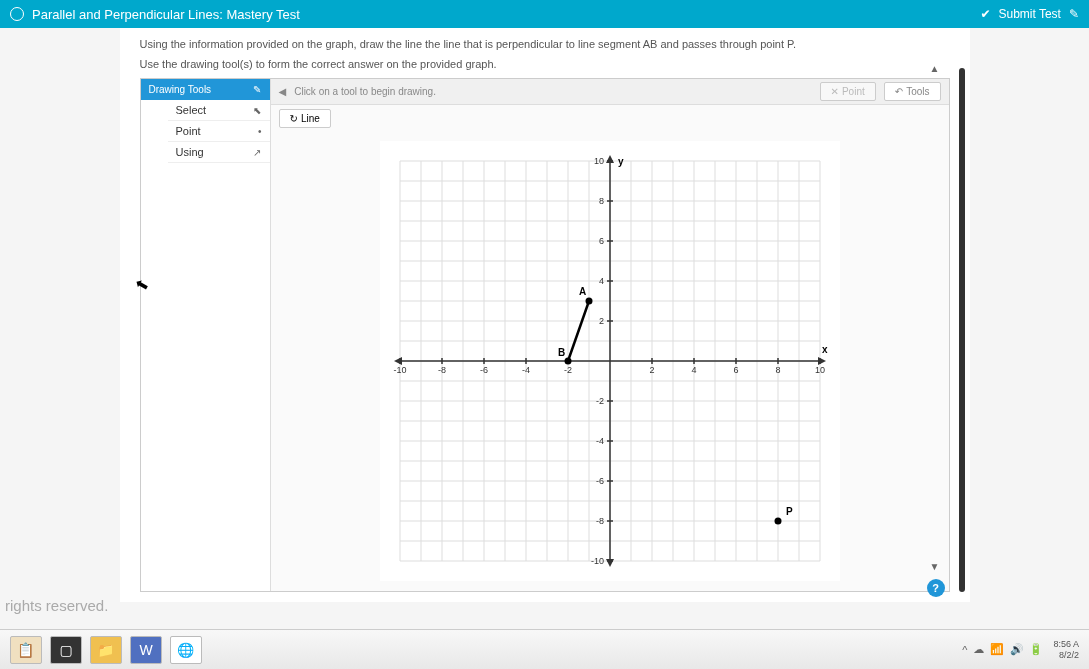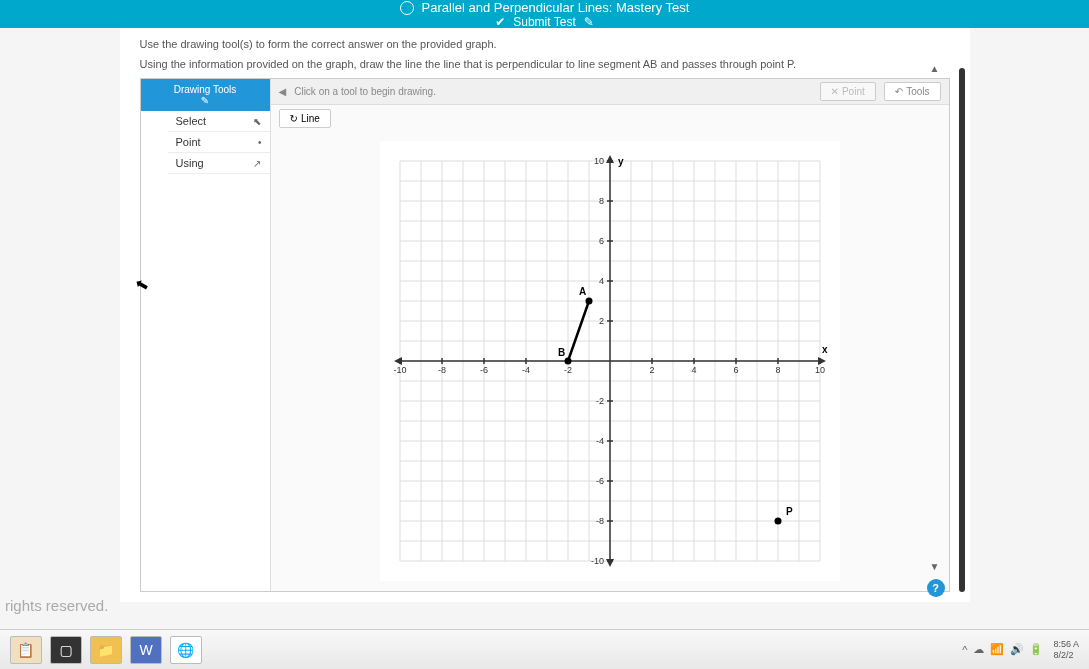--- a/index.html
+++ b/index.html
@@ -1,25 +1,25 @@
 <!DOCTYPE html>
 <html><head>
 <meta charset="utf-8">
 <style>
 * { box-sizing: border-box; margin: 0; padding: 0; font-family: Arial, sans-serif; }
 body { background: #f5f5f5; width: 1089px; height: 669px; overflow: hidden; position: relative; }
-.header { background: #00a8cc; height: 28px; display: flex; align-items: center; padding: 0 10px; color: #fff; font-size: 13px; justify-content: space-between; flex-direction: column; }
+.header { background: #00a8cc; height: 28px; display: flex; align-items: center; padding: 0 10px; color: #fff; font-size: 13px; justify-content: space-between; }
 .header-left { display: flex; align-items: center; gap: 8px; }
 .header-right { display: flex; align-items: center; gap: 8px; font-size: 12px; }
 .dot-icon { width: 14px; height: 14px; border: 1.5px solid #fff; border-radius: 50%; display: inline-block; }
 .content { background: #fff; margin: 0 auto; width: 850px; padding: 10px 20px; position: relative; }
 .instruction { font-size: 11px; color: #555; margin-bottom: 8px; }
 .workspace { display: flex; border: 1px solid #ccc; background: #fafafa; }
 .tools-panel { width: 130px; background: #fff; border-right: 1px solid #ddd; }
-.tools-header { background: #2196d8; color: #fff; font-size: 10px; padding: 5px 8px; display: flex; justify-content: space-between; align-items: center; flex-direction: column; }
+.tools-header { background: #2196d8; color: #fff; font-size: 10px; padding: 5px 8px; display: flex; justify-content: space-between; align-items: center; }
 .tool-item { display: flex; justify-content: space-between; align-items: center; padding: 4px 8px; font-size: 11px; color: #333; border-bottom: 1px solid #eee; cursor: pointer; background: #fff; margin-left: 27px; }
 .tool-icon { font-size: 10px; color: #666; }
 .canvas-area { flex: 1; padding: 0; }
 .canvas-toolbar { display: flex; align-items: center; padding: 3px 8px; background: #f0f0f0; border-bottom: 1px solid #ddd; font-size: 10px; color: #888; gap: 8px; }
 .toolbar-hint { flex: 1; }
 .toolbar-btn { display: flex; align-items: center; gap: 3px; padding: 3px 10px; border: 1px solid #ccc; background: #fff; font-size: 10px; cursor: pointer; border-radius: 2px; }
 .toolbar-btn.disabled { color: #bbb; background: #f8f8f8; cursor: default; }
 .reset-row { padding: 3px 8px; }
 .reset-btn { display: inline-flex; align-items: center; gap: 3px; padding: 3px 10px; border: 1px solid #ccc; background: #fff; font-size: 10px; cursor: pointer; border-radius: 2px; }
 .graph-container { padding: 10px 20px; display: flex; justify-content: center; }
@@ -33,41 +33,41 @@
 .scroll-indicator { position: absolute; right: 5px; top: 40px; bottom: 10px; width: 6px; background: #333; border-radius: 3px; }
 .help-btn { position: absolute; right: 25px; bottom: 5px; width: 18px; height: 18px; background: #2196d8; color: #fff; border-radius: 50%; display: flex; align-items: center; justify-content: center; font-size: 11px; font-weight: bold; cursor: pointer; }
 .arrow-up { position: absolute; right: 30px; top: 35px; font-size: 10px; color: #666; }
 .arrow-down { position: absolute; right: 30px; bottom: 30px; font-size: 10px; color: #666; }
 .footer-text { position: absolute; left: 5px; bottom: 55px; font-size: 15px; color: #aaa; }
 .taskbar { position: absolute; bottom: 0; left: 0; right: 0; height: 40px; background: linear-gradient(#f8f8f8, #e8e8e8); border-top: 1px solid #ccc; display: flex; align-items: center; padding: 0 10px; justify-content: space-between; }
 .taskbar-left { display: flex; gap: 8px; }
 .taskbar-icon { width: 32px; height: 28px; background: #ddd; border: 1px solid #bbb; border-radius: 2px; display: flex; align-items: center; justify-content: center; font-size: 14px; cursor: pointer; }
 .taskbar-right { display: flex; align-items: center; gap: 10px; font-size: 9px; color: #555; }
 .tray-icons { display: flex; gap: 6px; align-items: center; font-size: 11px; color: #666; }
-.clock { line-height: 1.2; }
+.clock { text-align: right; line-height: 1.2; }
 .cursor { position: absolute; left: 135px; top: 275px; font-size: 16px; color: #000; pointer-events: none; transform: rotate(-15deg); }
 </style>
 </head>
 <body>
 
 <div class="header">
   <div class="header-left">
     <span class="dot-icon"></span>
     <span>Parallel and Perpendicular Lines: Mastery Test</span>
   </div>
   <div class="header-right">
     <span>✔</span>
     <span>Submit Test</span>
     <span>✎</span>
   </div>
 </div>
 
 <div class="content">
+  <div class="instruction">Using the information provided on the graph, draw the line the line that is perpendicular to line segment AB and passes through point P.</div>
   <div class="instruction">Use the drawing tool(s) to form the correct answer on the provided graph.</div>
-  <div class="instruction">Using the information provided on the graph, draw the line the line that is perpendicular to line segment AB and passes through point P.</div>
 
   <div class="workspace">
     <div class="tools-panel">
       <div class="tools-header">
         <span>Drawing Tools</span>
         <span>✎</span>
       </div>
       <div class="tool-item">
         <span>Select</span>
         <span class="tool-icon">⬉</span>

